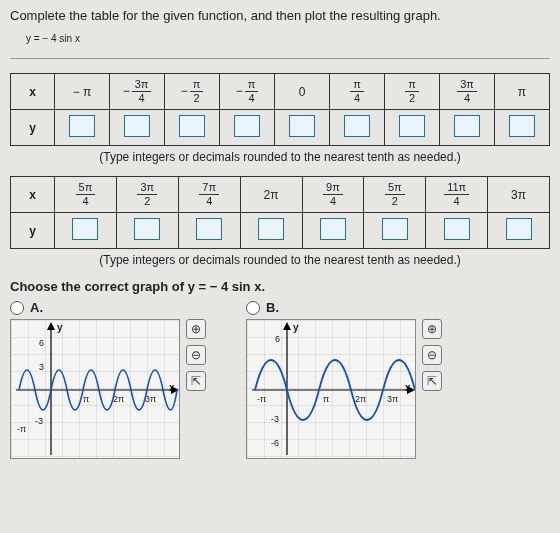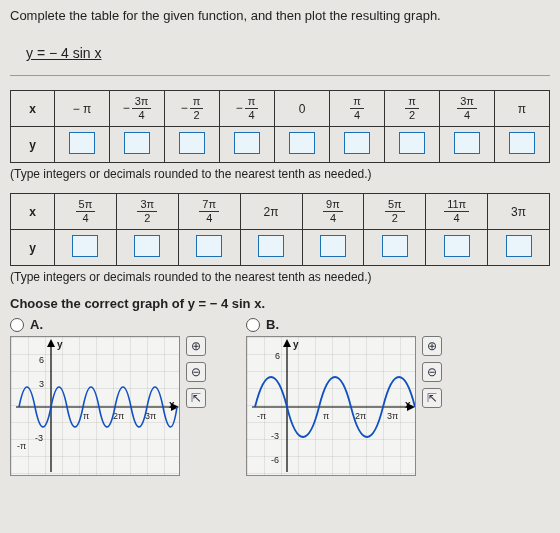--- a/index.html
+++ b/index.html
@@ -5,22 +5,22 @@
   * { box-sizing: border-box; }
   body {
     margin: 0;
     padding: 8px 10px;
     font-family: Arial, sans-serif;
     font-size: 13px;
     color: #222;
     background: #e8e6e3;
     width: 560px;
   }
-  .instruction { margin-bottom: 22px; }
-  .equation { margin: 6px 0 14px 16px; font-size: 14px; text-decoration: underline; }
+  .instruction { margin-bottom: 10px; }
+  .equation { margin: 6px 0 14px 16px; font-size: 10px; }
   hr.sep { border: none; border-top: 1px solid #999; margin: 8px 0 14px 0; }
 
   table.data {
     border-collapse: collapse;
     margin-bottom: 4px;
     width: 100%;
   }
   table.data td, table.data th {
     border: 1px solid #333;
     text-align: center;
@@ -44,21 +44,21 @@
   .frac .den { display: block; padding: 1px 3px 0 3px;}
   .neg { margin-right:2px;}
 
   .input-box {
     width: 26px;
     height: 22px;
     border: 1px solid #1a6fb5;
     background: #eaf4fb;
     display: inline-block;
   }
-  .hint { font-size: 12px; margin: 2px 0 12px 0; }
+  .hint { font-size: 12px; margin: 2px 0 12px 0; text-align: center; }
 
   .choose { margin: 10px 0 6px 0; font-weight: bold; }
 
   .options-row { display:flex; gap: 40px; align-items: flex-start; }
   .opt-block { display:flex; flex-direction:column; }
   .opt-head { display:flex; align-items:center; gap:6px; margin-bottom:4px; font-weight:bold;}
   .radio {
     width:14px;height:14px;border:1.5px solid #555;border-radius:50%;
     display:inline-block; background:#fff;
   }

